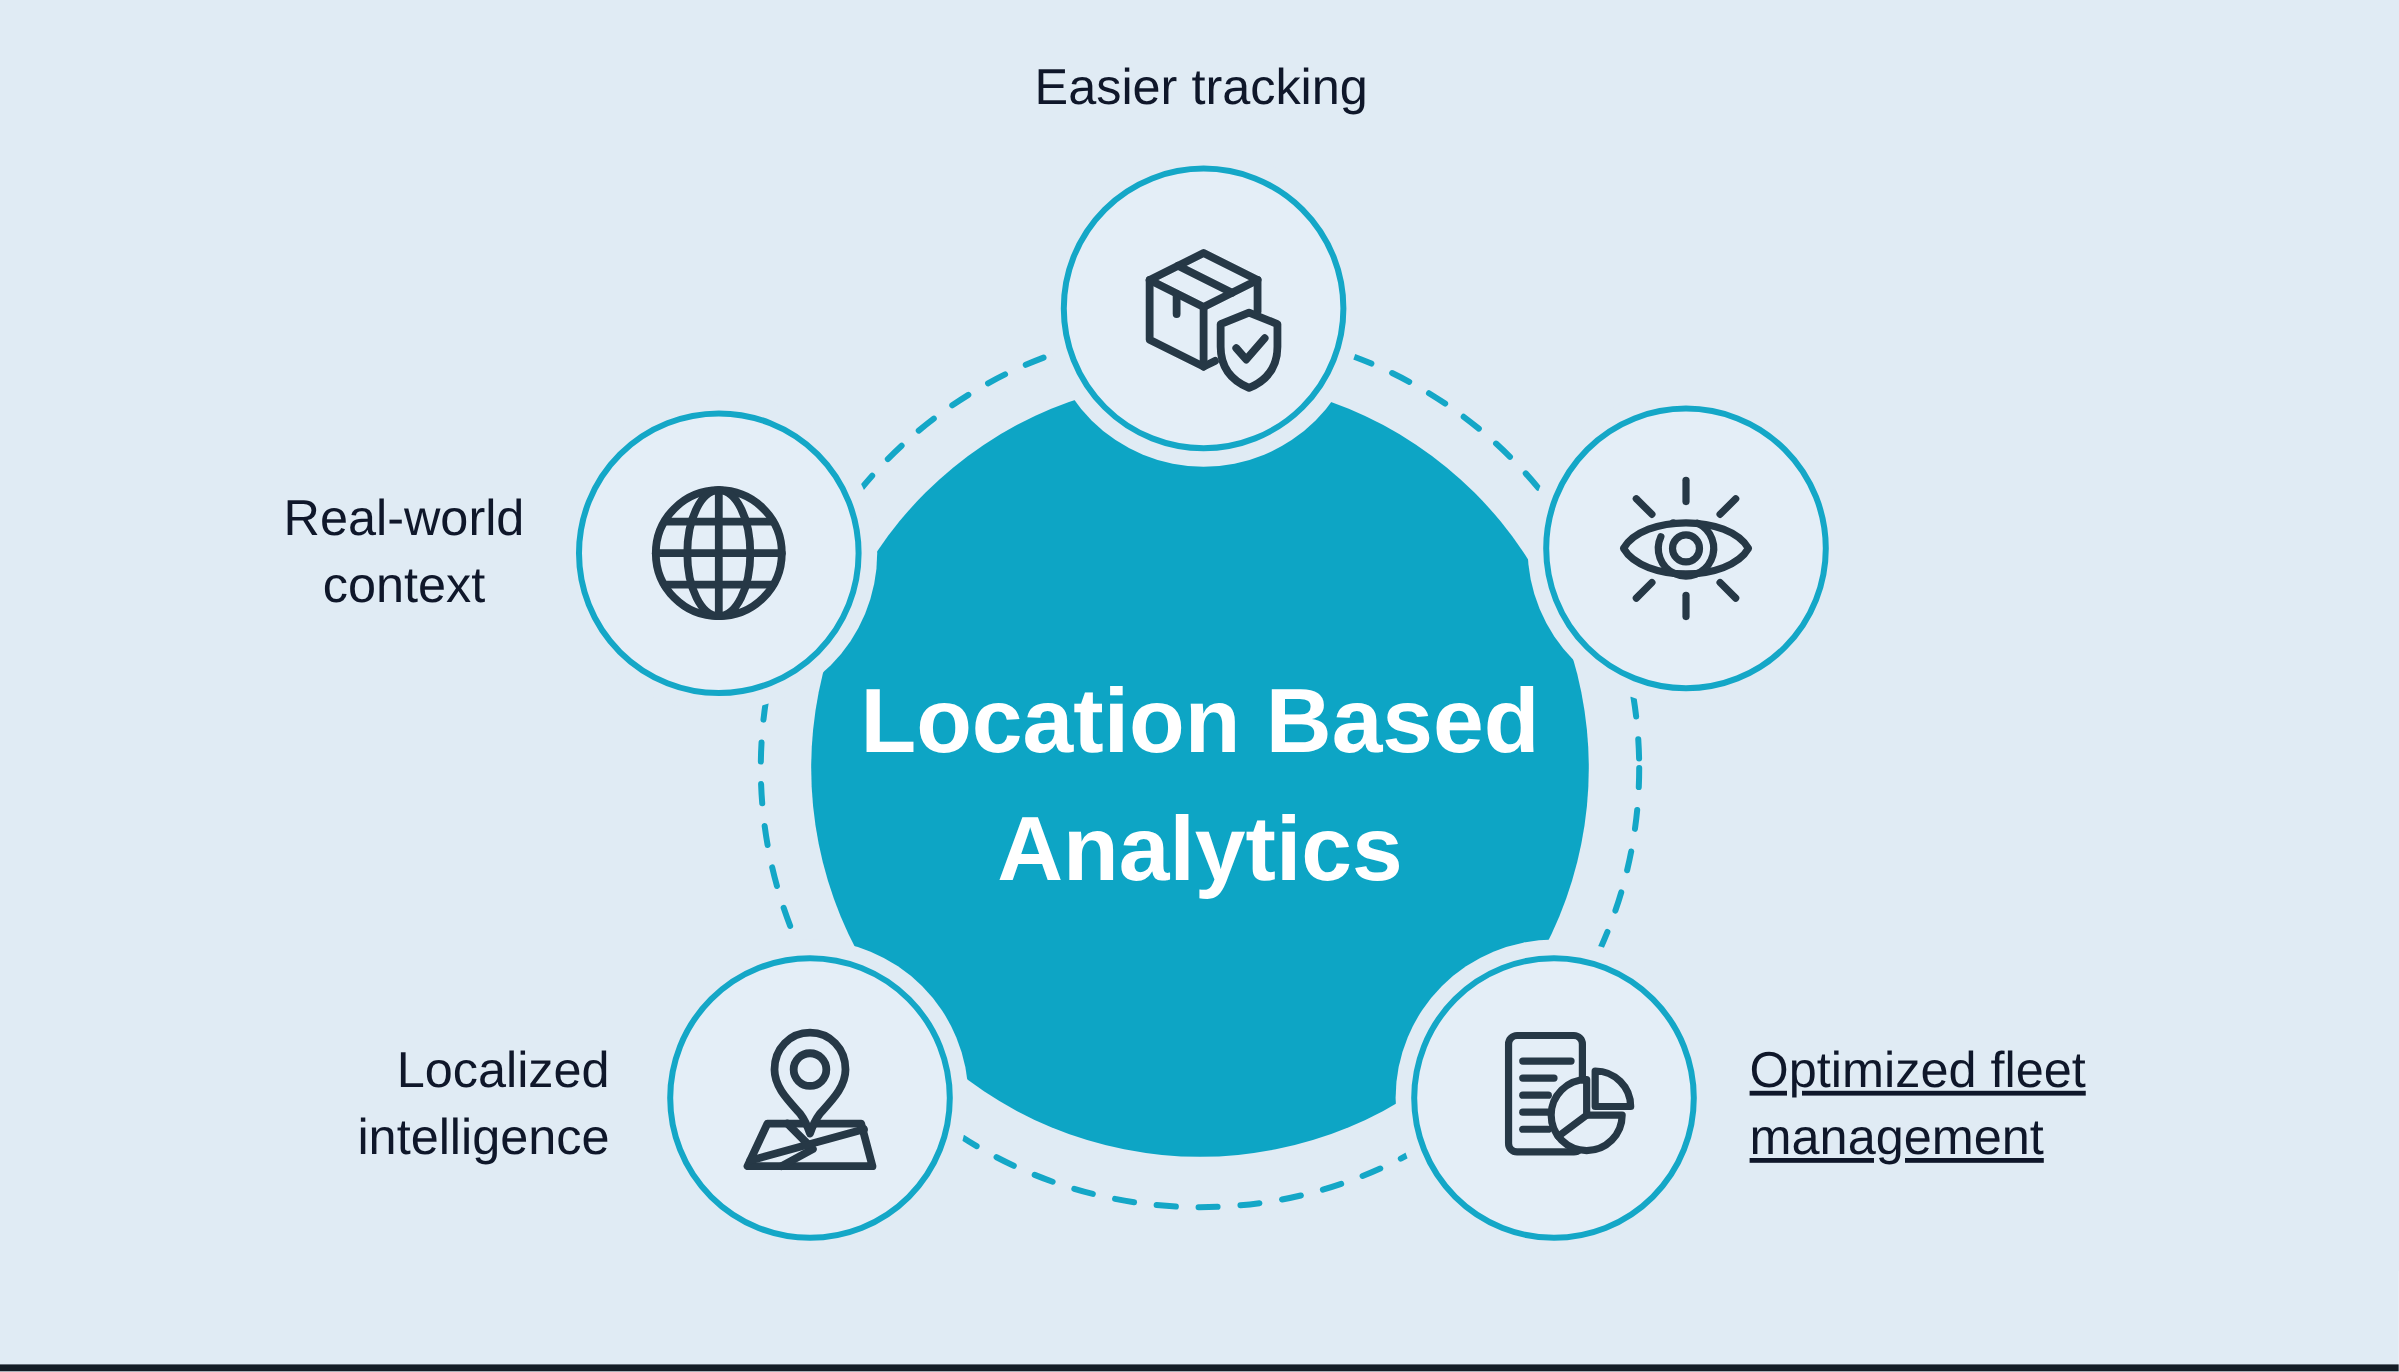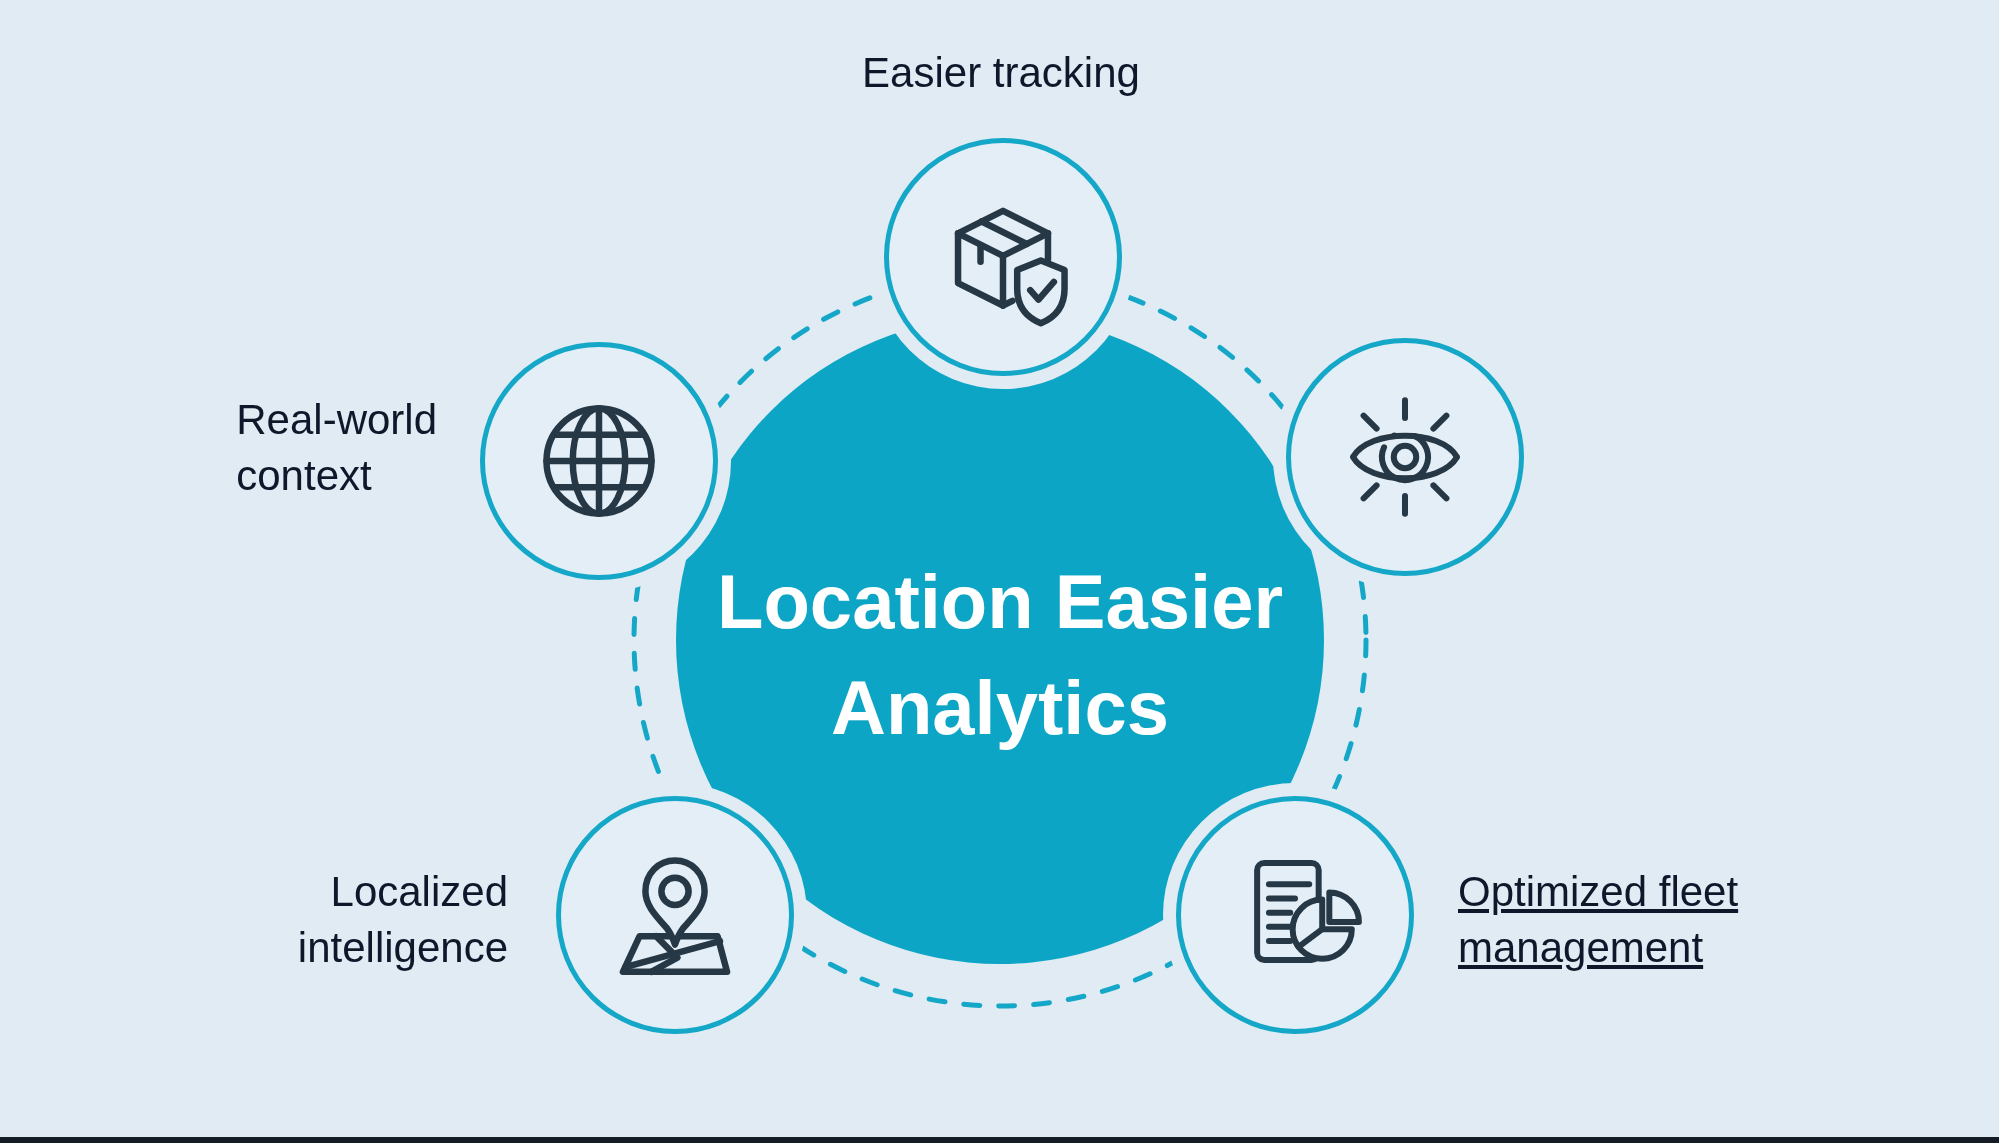--- a/index.html
+++ b/index.html
@@ -50,42 +50,42 @@
   .icon *{vector-effect:non-scaling-stroke;}
   .label{
     position:absolute;
     color:#0f172a;
     font-size:42px;
     line-height:56px;
     white-space:pre-line;
     z-index:3;
   }
   .label-top{left:1001px;top:73px;transform:translate(-50%,-50%);text-align:center;white-space:nowrap;}
-  .label-left{right:1562px;top:448px;transform:translateY(-50%);text-align:left;}
+  .label-left{right:1562px;top:460px;transform:translateY(-50%);text-align:center;}
   .label-right{left:1568px;top:460px;transform:translateY(-50%);text-align:left;}
   .label-bottomleft{right:1491px;top:920px;transform:translateY(-50%);text-align:right;}
   .label-bottomright{left:1458px;top:920px;transform:translateY(-50%);text-align:left;text-decoration:underline;}
   .bottom-bar{
     position:absolute;left:0;bottom:0;
     width:100%;height:6px;
     background:#141d26;
     z-index:4;
   }
 </style>
 </head>
 <body>
 
 <div class="stage">
 
   <svg class="orbit-svg" viewBox="0 0 1999 1143">
     <circle cx="1000" cy="640" r="366" fill="none" stroke="#14a7c7" stroke-width="5" stroke-dasharray="16 19" stroke-linecap="round"></circle>
   </svg>
 
   <div class="center-circle">
-    <div class="center-title">Location Easier
+    <div class="center-title">Location Based
 Analytics</div>
   </div>
 
   <div class="satellite sat-package">
     <svg class="icon" width="142" height="142" viewBox="0 0 120 120" fill="none" stroke="#263846" stroke-width="6.5" stroke-linecap="round" stroke-linejoin="round">
       <path d="M22 40 L60 21 L98 40 L60 59 Z"></path>
       <path d="M22 40 L22 82 L60 101 L60 59"></path>
       <path d="M98 40 L98 62"></path>
       <path d="M60 101 L68 97"></path>
       <path d="M42 30 L80 49"></path>

